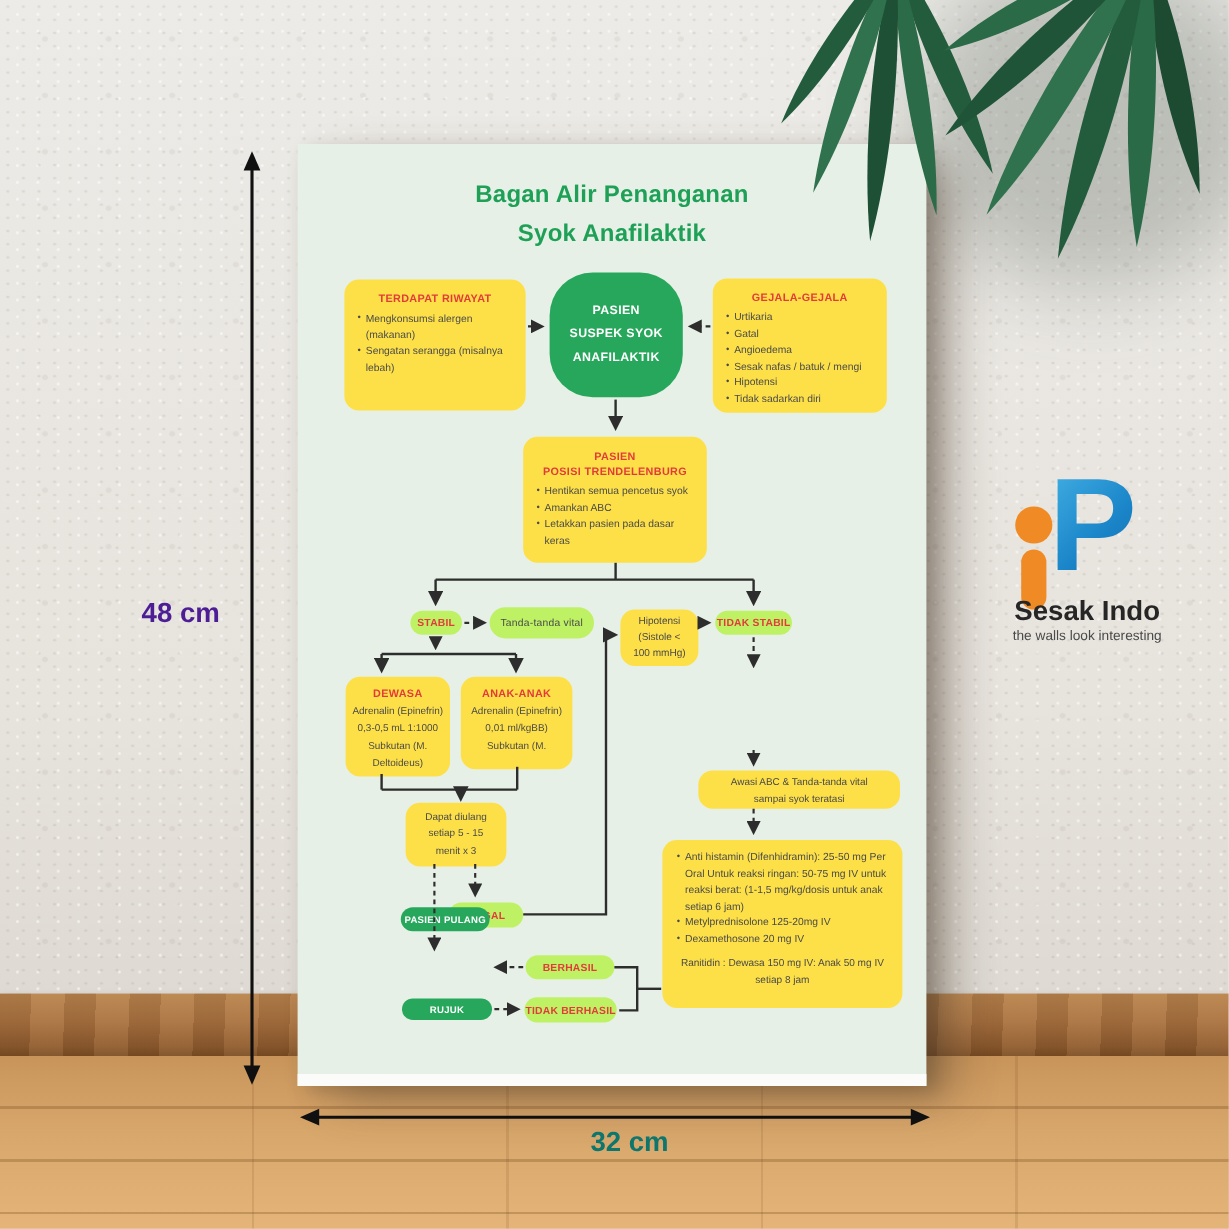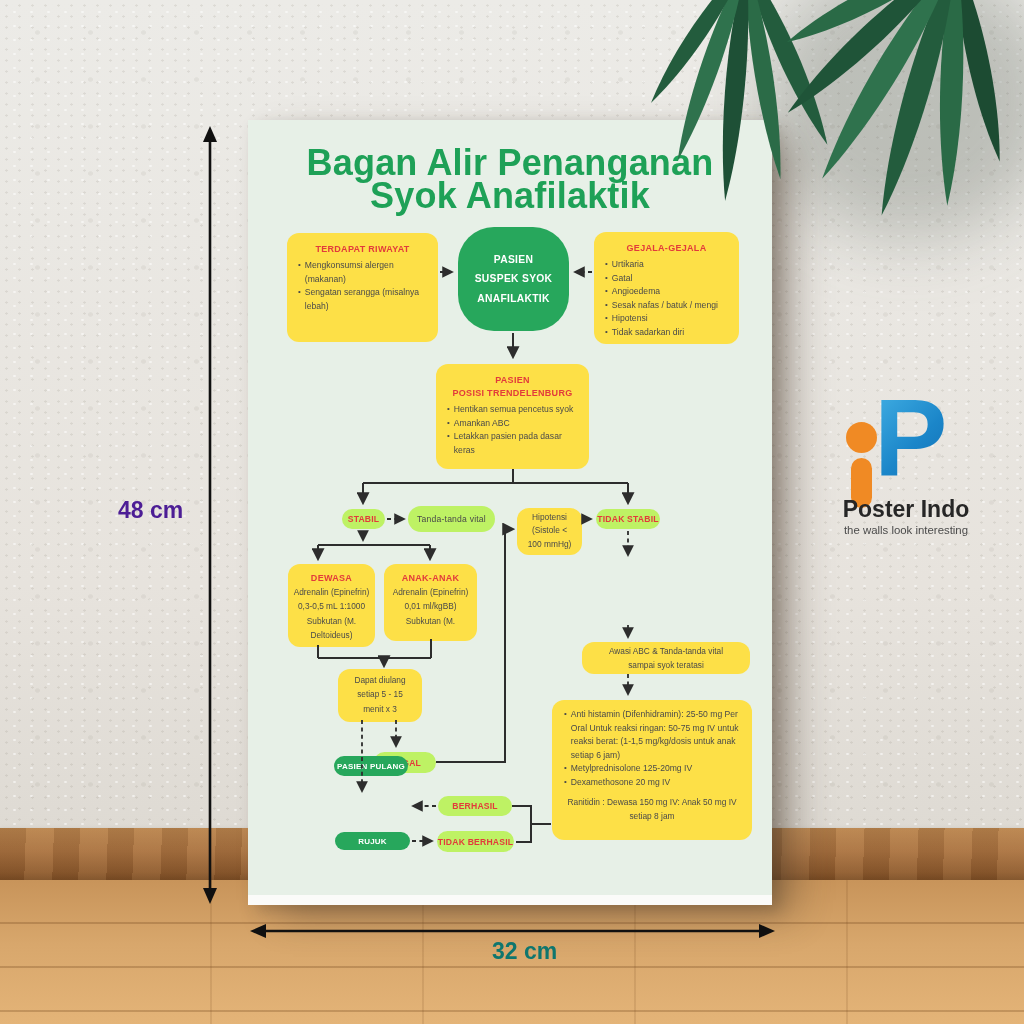--- a/index.html
+++ b/index.html
@@ -25,21 +25,21 @@
       repeating-linear-gradient(180deg, transparent 0 42px, rgba(110,66,26,.28) 42px 44px),
       repeating-linear-gradient(90deg, transparent 0 210px, rgba(110,66,26,.14) 210px 212px),
       linear-gradient(180deg,#c8945a 0%,#d8a76c 45%,#e4b478 100%);}
   .leafshadow{position:absolute;left:760px;top:-40px;width:300px;height:280px;border-radius:50%;
     background:rgba(70,80,70,.28);filter:blur(34px);}
   
   .poster{position:absolute;left:248px;top:120px;width:524px;height:775px;
     background:#e7f0e7;border-bottom:10px solid #fbfbf9;
     box-shadow:26px 14px 36px -6px rgba(75,60,45,.45), 8px 6px 14px rgba(75,60,45,.25);}
   .ptitle{position:absolute;left:248px;top:146px;width:524px;text-align:center;
-    font-size:36px;line-height:33px;font-weight:bold;color:#1ea157;letter-spacing:.2px;}
+    font-size:20px;line-height:33px;font-weight:bold;color:#1ea157;letter-spacing:.2px;}
   .box{position:absolute;background:#fde047;border-radius:12px;color:#4a4a4a;}
   .box .bt{font-weight:bold;color:#e23b3b;text-align:center;font-size:9px;letter-spacing:.3px;margin:11px 4px 5px;}
   .bullets{padding:0 8px 0 11px;}
   .li{display:flex;font-size:8.6px;line-height:1.58;color:#4a4a4a;}
   .li .blt{margin-right:4px;font-size:8px;}
   .ln{font-size:8.3px;line-height:1.72;color:#4a4a4a;text-align:center;}
   .pill{position:absolute;background:#bef264;border-radius:13px;display:flex;align-items:center;justify-content:center;
     font-size:8.6px;font-weight:bold;color:#e23b3b;letter-spacing:.2px;}
   .pill.dark{color:#4a4a4a;font-weight:normal;}
   .pill.green{background:#27a75c;color:#ffffff;}
@@ -295,16 +295,16 @@
       <path d="M0,0 C14,57 14,133 0,190 C-14,133 -14,57 0,0 Z" fill="#2a6a46" transform="rotate(63)"></path>
       <path d="M0,0 C13,45 13,105 0,150 C-13,105 -13,45 0,0 Z" fill="#235c3d" transform="rotate(79)"></path>
     </g>
   </svg>
 
   <div class="logo">
     <span class="logo-p">P</span>
     <span class="logo-i-dot"></span>
     <span class="logo-i-bar"></span>
   </div>
-  <div class="brandname">Poster Indo</div>
+  <div class="brandname">Sesak Indo</div>
   <div class="brandtag">the walls look interesting</div>
 
 </div>
 
 </body></html>

